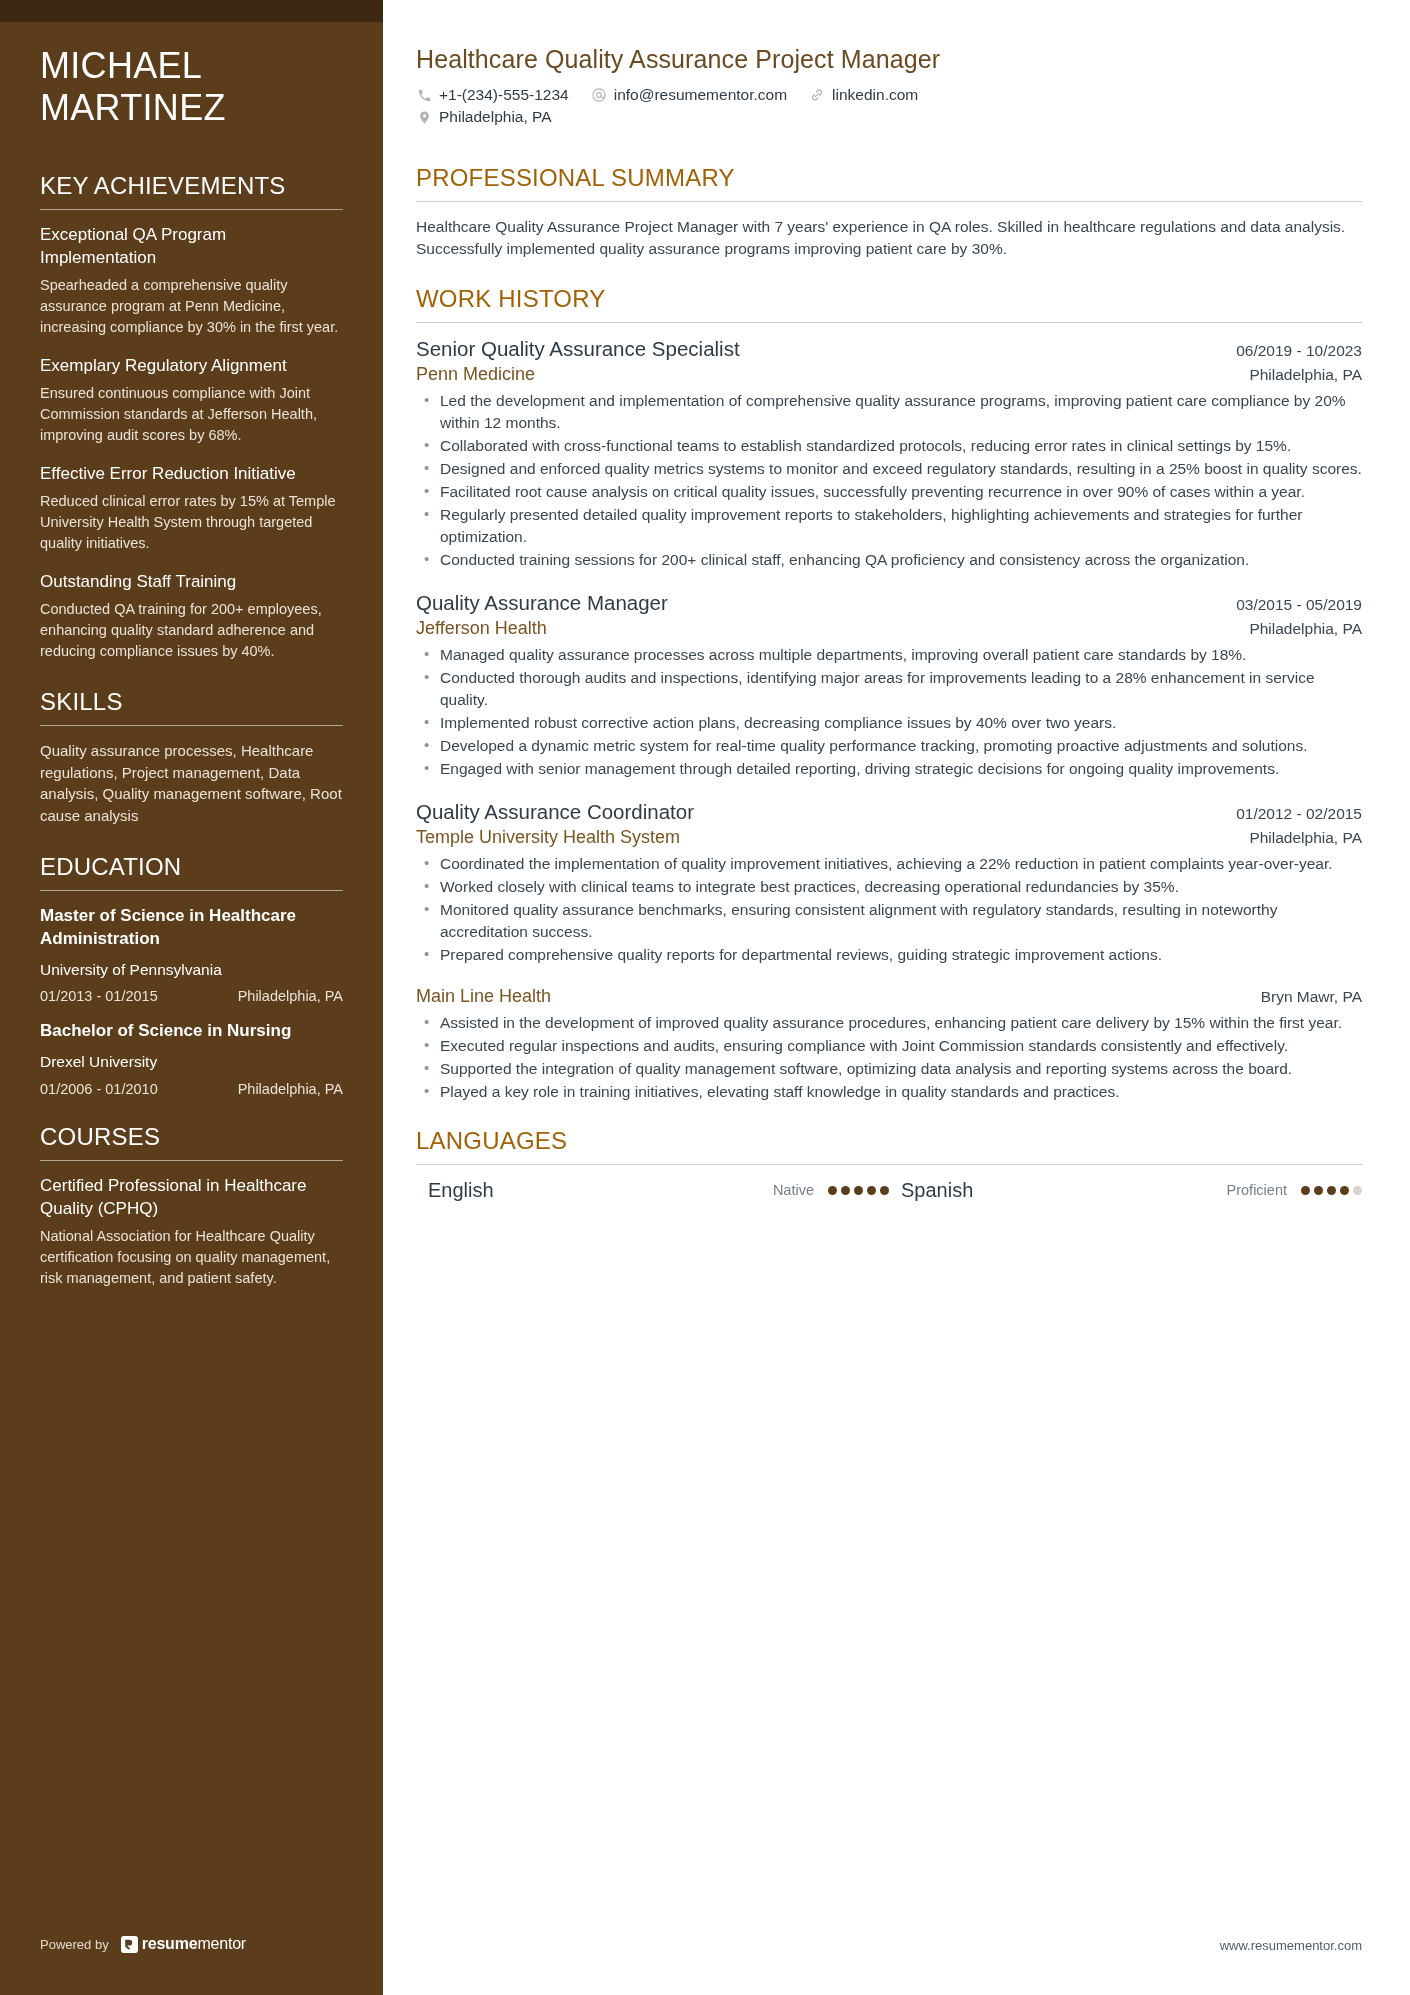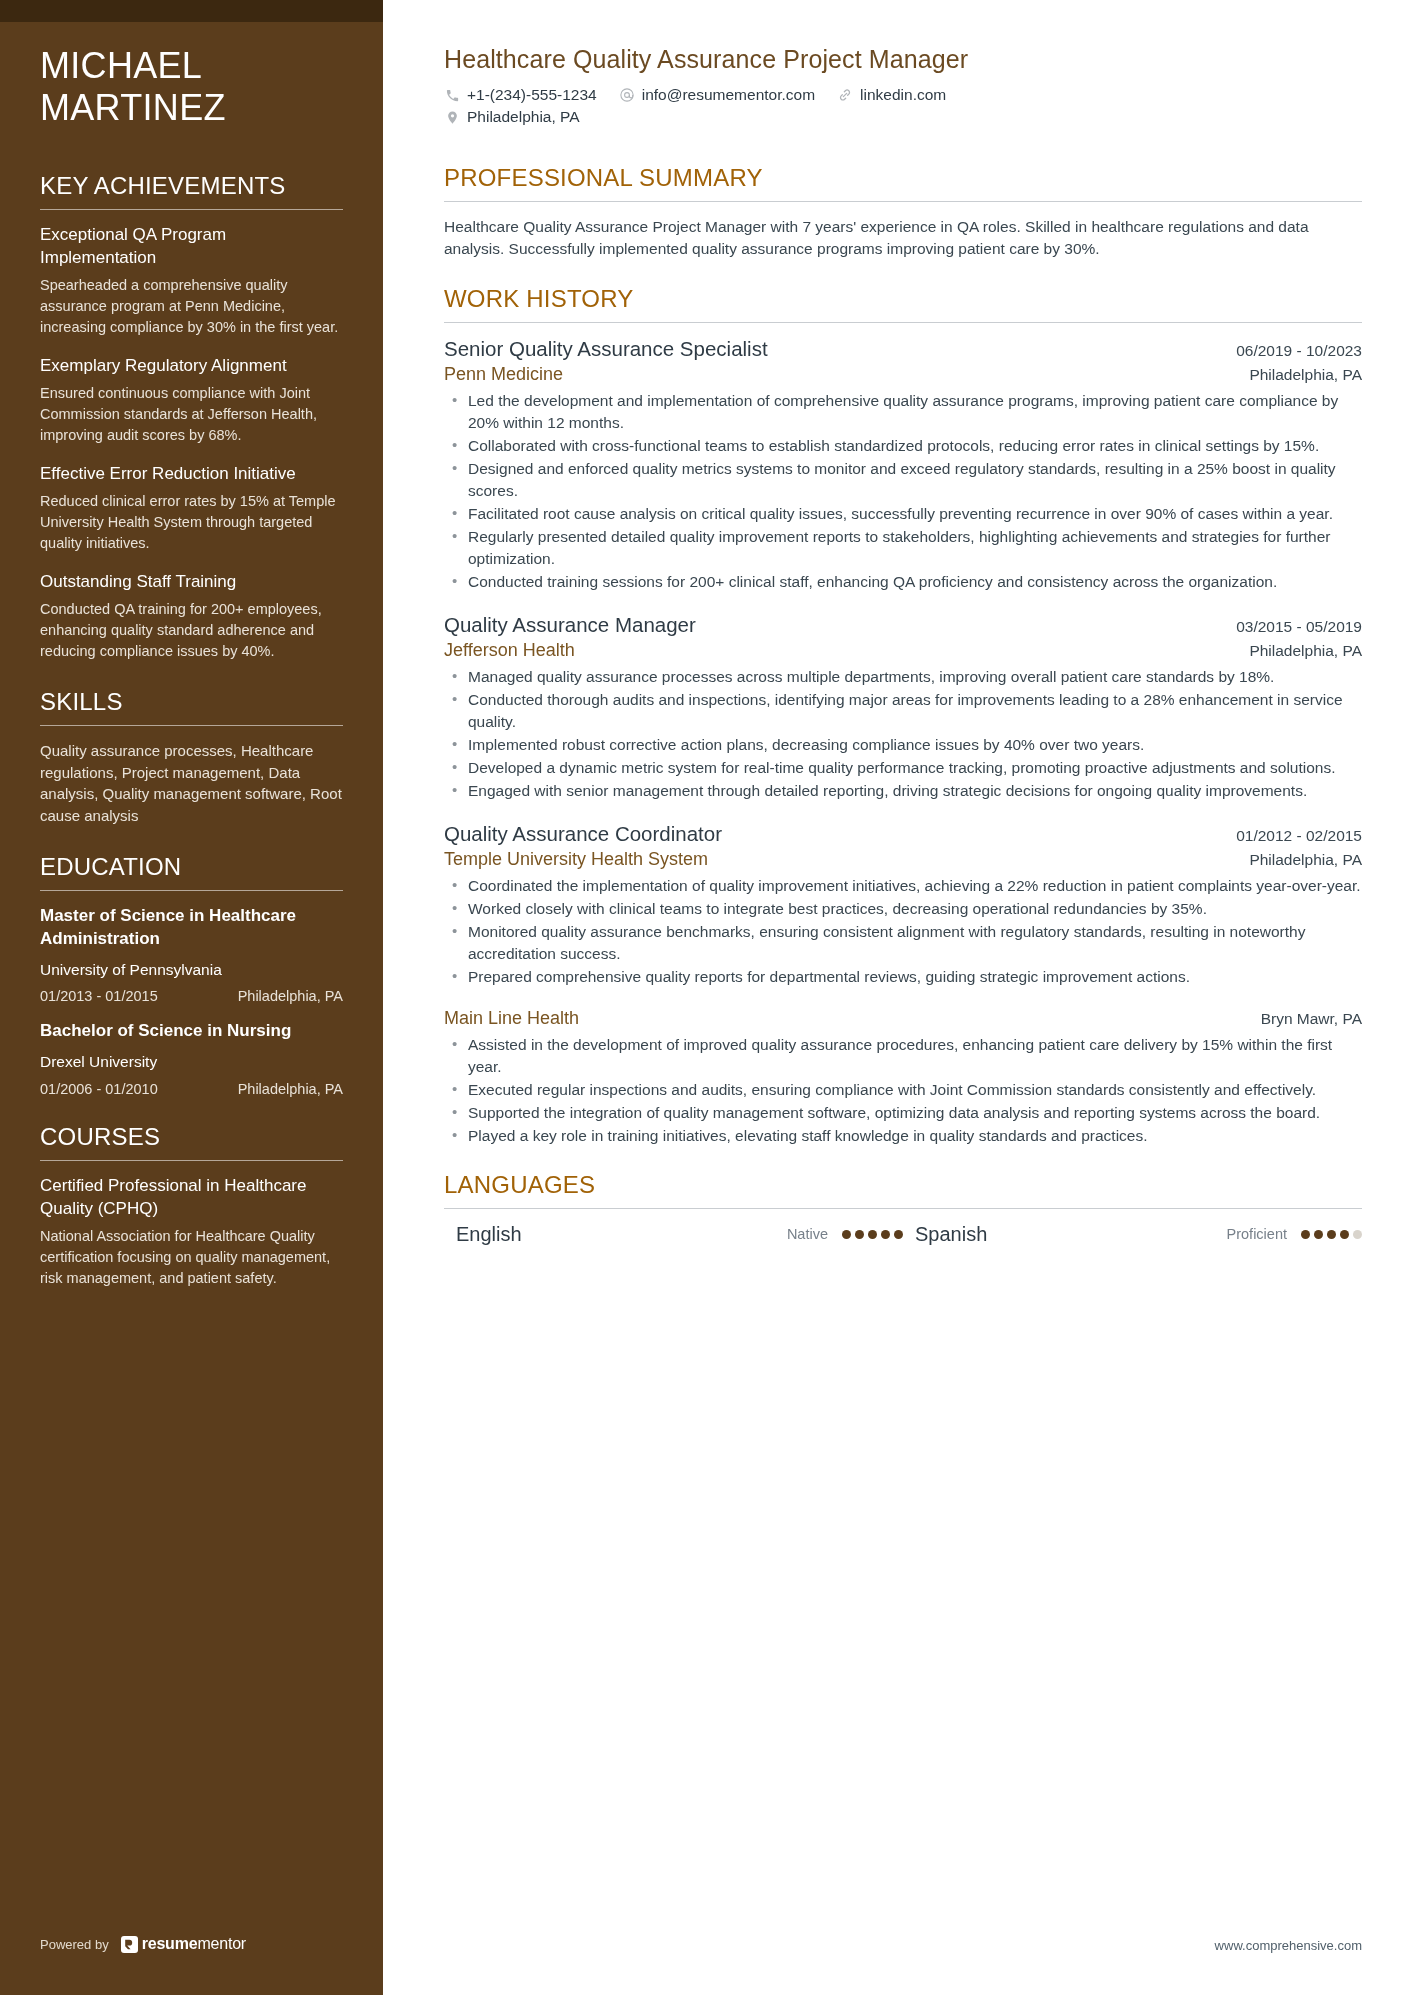--- a/index.html
+++ b/index.html
@@ -10,21 +10,20 @@
     font-family: "Liberation Sans", sans-serif;
     -webkit-font-smoothing: antialiased;
   }
   .page {
     position: relative;
     width: 1410px;
     height: 1995px;
     display: flex;
     background: #ffffff;
     overflow: hidden;
-    gap: 28px;
   }
 
   
   .sidebar {
     width: 383px;
     min-width: 383px;
     background: #5b3d1c;
     color: #ffffff;
     position: relative;
     padding: 0 40px;
@@ -520,16 +519,16 @@
               <span class="dot"></span>
               <span class="dot"></span>
               <span class="dot"></span>
               <span class="dot"></span>
               <span class="dot off"></span>
             </span>
           </div>
         </div>
     </section>
 
-    <div class="main-footer">www.comprehensive.com</div>
+    <div class="main-footer">www.resumementor.com</div>
   </main>
 
 </div>
 
 </body></html>

